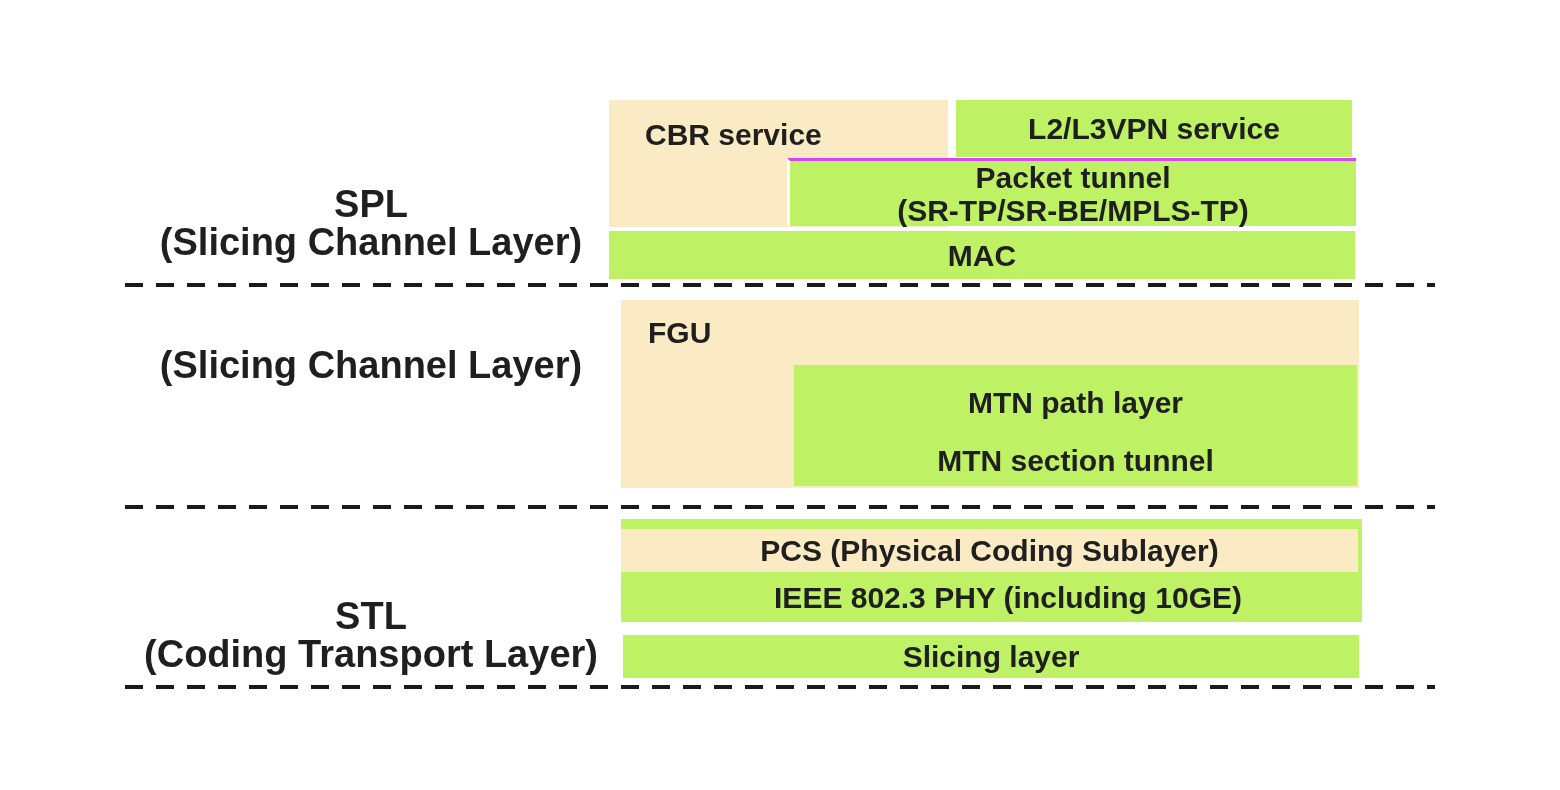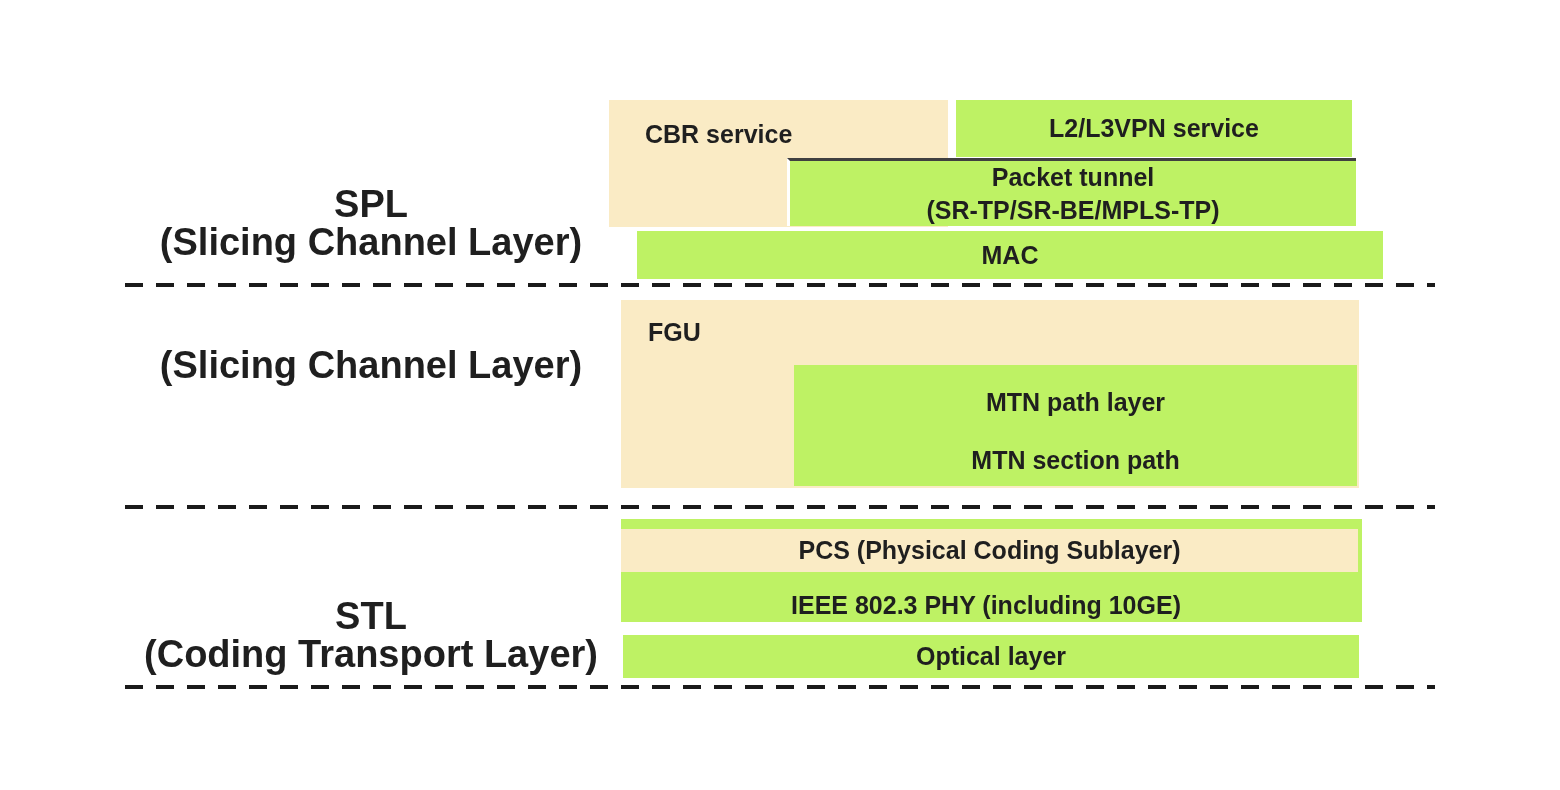--- a/index.html
+++ b/index.html
@@ -13,64 +13,64 @@
     font-family: "Liberation Sans", "DejaVu Sans", sans-serif;
     color: #1f1f1f;
     font-weight: 600;
   }
   .box {
     position: absolute;
     box-sizing: border-box;
     display: flex;
     align-items: center;
     justify-content: center;
-    font-size: 25px;
+    font-size: 30px;
     line-height: 33px;
     text-align: center;
   }
   .yellow { background: #FAEBC5; }
   .green  { background: #bef264; }
   .topleft {
     align-items: flex-start;
     justify-content: flex-start;
     text-align: left;
   }
   .col { flex-direction: column; }
   .overlap-border {
     border-left: 3px solid #ffffff;
-    border-top: 3px solid #404040;
+    border-top: 3px solid #d946ef;
   }
   .dashline {
     position: absolute;
     height: 4px;
     background: repeating-linear-gradient(to right, #1a1a1a 0 18px, transparent 18px 31px);
   }
   .rowlabel {
     position: absolute;
     left: 141px;
     width: 460px;
     text-align: center;
     font-size: 38px;
     line-height: 38px;
   }
   
   .cbr            { left: 609px; top: 100px; width: 339px; height: 127px; padding: 18px 0 0 36px; }
   .l2l3vpn        { left: 956px; top: 100px; width: 396px; height: 57px; }
   .packet-tunnel  { left: 787px; top: 158px; width: 569px; height: 68px; }
-  .mac            { left: 609px; top: 231px; width: 746px; height: 48px; margin-left: 28px; }
+  .mac            { left: 609px; top: 231px; width: 746px; height: 48px; }
   .dash1          { left: 125px; top: 283px; width: 1310px; }
   
   .fgu            { left: 621px; top: 300px; width: 738px; height: 188px; padding: 16px 0 0 27px; }
   .mtn-path       { left: 794px; top: 365px; width: 563px; height: 75px; }
   .mtn-section    { left: 794px; top: 435px; width: 563px; height: 51px; }
   .dash2          { left: 125px; top: 505px; width: 1310px; }
   
   .stl-outer      { left: 621px; top: 519px; width: 741px; height: 103px; }
   .pcs            { left: 621px; top: 529px; width: 737px; height: 43px; align-items: center; }
-  .ieee-phy       { left: 621px; top: 572px; width: 730px; height: 50px; background: transparent; align-items: flex-end; }
+  .ieee-phy       { left: 643px; top: 572px; width: 730px; height: 50px; background: transparent; }
   .optical        { left: 623px; top: 635px; width: 736px; height: 43px; }
   .dash3          { left: 125px; top: 685px; width: 1310px; }
   
   .spl-label { top: 185px; }
   .scl-label { top: 346px; }
   .stl-label { top: 597px; }
 </style>
 </head>
 <body>
 
@@ -101,36 +101,36 @@
     <div>(Slicing Channel Layer)</div>
   </div>
 
   <div class="box yellow topleft fgu">
     <span>FGU</span>
   </div>
   <div class="box green mtn-path">
     <span>MTN path layer</span>
   </div>
   <div class="box green mtn-section">
-    <span>MTN section path</span>
+    <span>MTN section tunnel</span>
   </div>
 
   <div class="dashline dash2"></div>
 
   <div class="rowlabel stl-label">
     <div>STL</div>
     <div>(Coding Transport Layer)</div>
   </div>
 
   <div class="box green stl-outer"></div>
   <div class="box yellow pcs">
     <span>PCS (Physical Coding Sublayer)</span>
   </div>
   <div class="box ieee-phy">
     <span>IEEE 802.3 PHY (including 10GE)</span>
   </div>
   <div class="box green optical">
-    <span>Optical layer</span>
+    <span>Slicing layer</span>
   </div>
 
   <div class="dashline dash3"></div>
 
 </div>
 
 </body></html>

